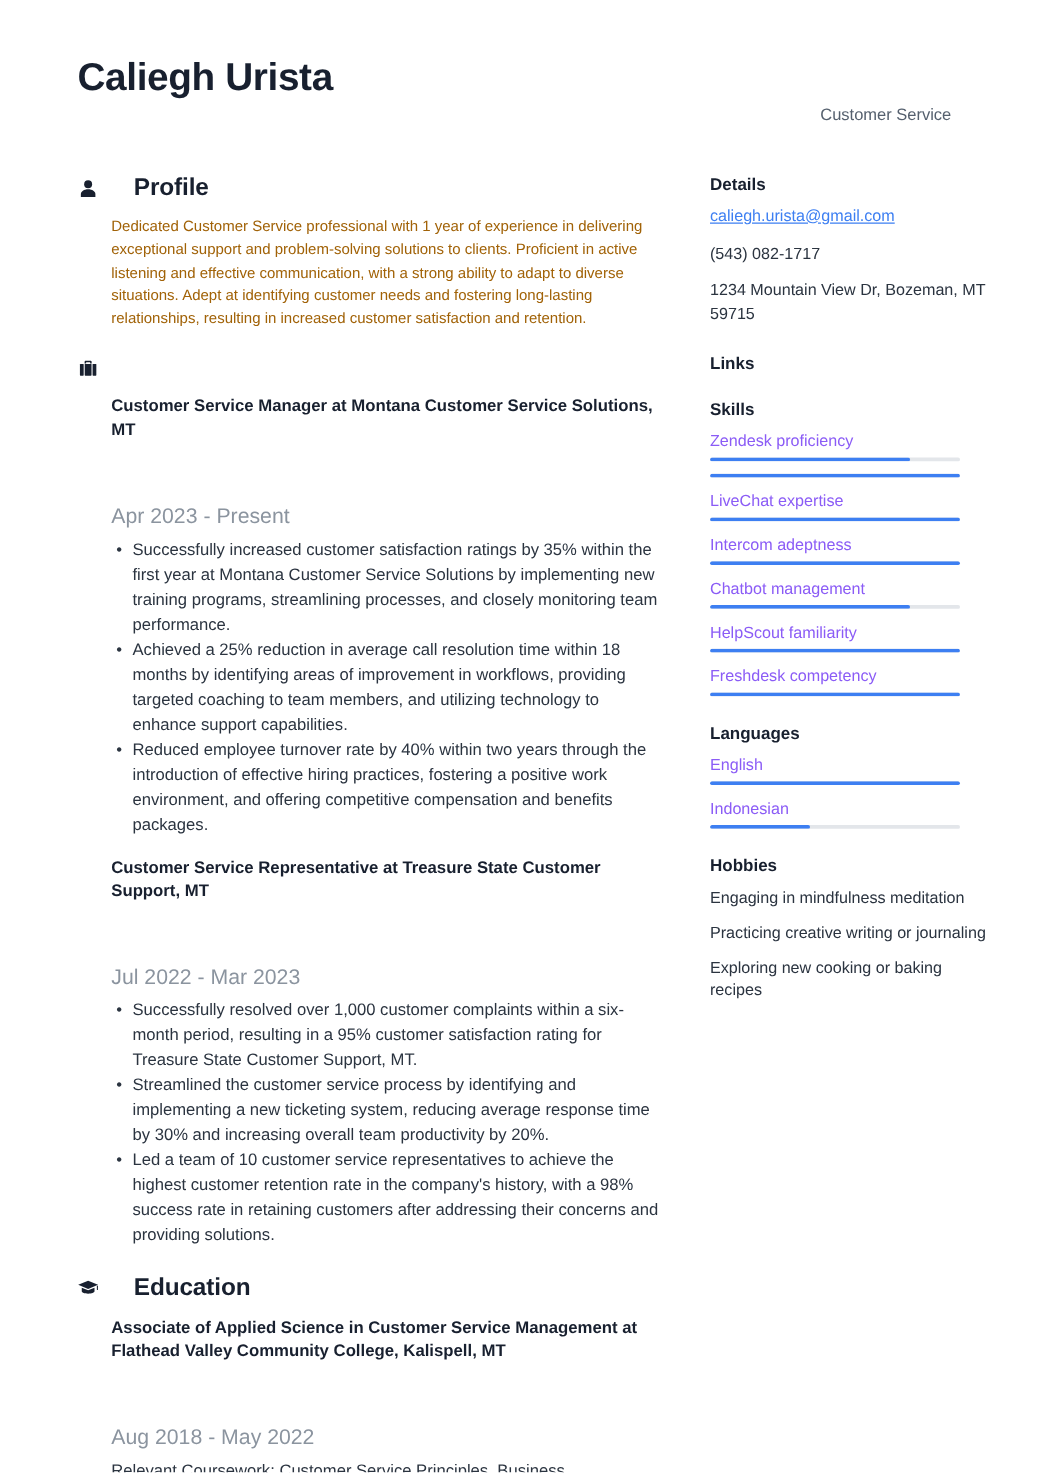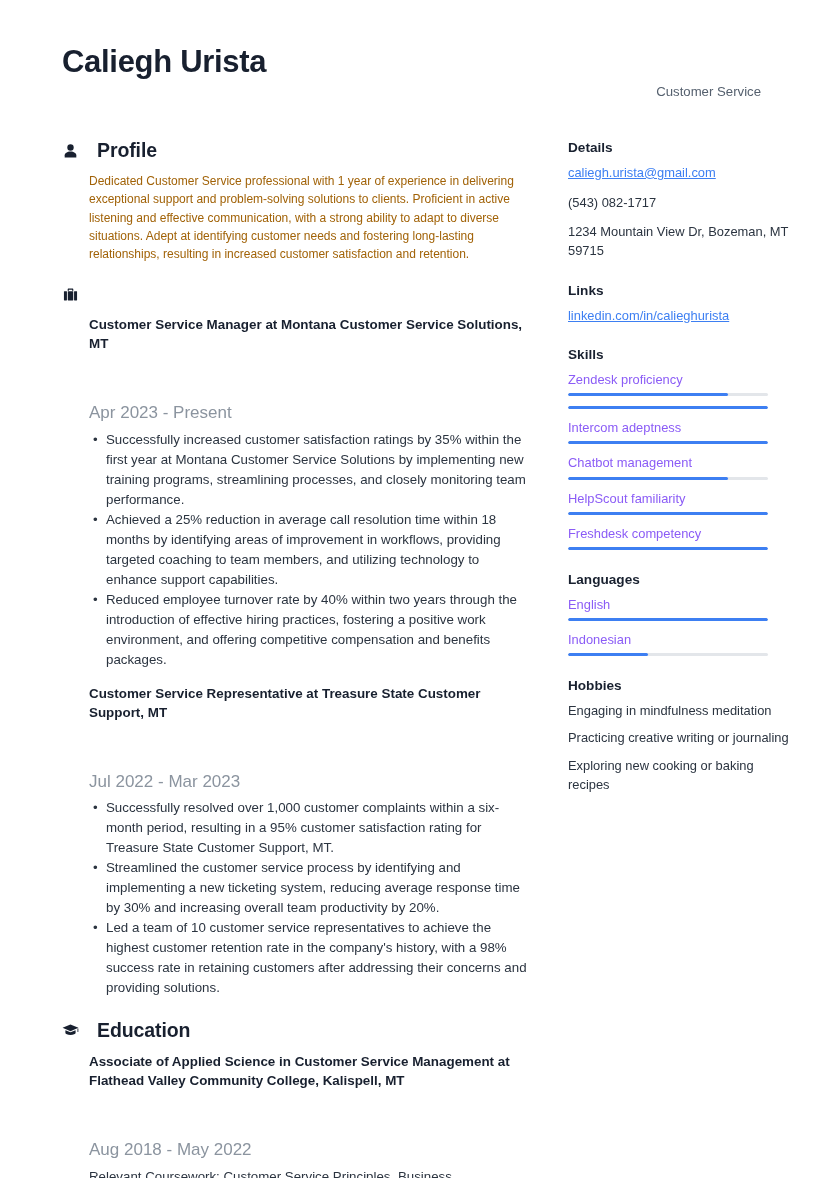--- a/index.html
+++ b/index.html
@@ -40,21 +40,21 @@
   
   .columns { display: flex; align-items: flex-start; }
   .col-main { width: 470px; flex: 0 0 470px; }
   .col-side { width: 225px; flex: 0 0 225px; margin-left: 36px; }
 
   
   .section { margin-bottom: 22px; }
   .section-head {
     display: flex;
     align-items: center;
-    gap: 18px;
+    gap: 28px;
     margin-bottom: 11px;
   }
   .section-icon {
     width: 17px; height: 19px;
     display: flex; align-items: center; justify-content: center;
     color: #18202f;
     flex: 0 0 17px;
   }
   .section-icon svg { display: block; }
   .section-title {
@@ -271,35 +271,38 @@
         <div class="side-title">Details</div>
         <div class="side-line">
           <a class="side-link" href="#">caliegh.urista@gmail.com</a>
         </div>
         <div class="side-line">(543) 082-1717</div>
         <div class="side-line">1234 Mountain View Dr, Bozeman, MT 59715</div>
       </div>
 
       <div class="side-section">
         <div class="side-title">Links</div>
-        <div class="side-line">
-          <a class="side-link" href="#">linkedin.com/in/calieghurista</a>
-        </div>
       </div>
 
       <div class="side-section">
         <div class="side-title">Skills</div>
 
         <div class="skill-row">
           <div class="skill-label">Zendesk proficiency</div>
           <div class="bar-track">
             <div class="bar-fill" style="width: 80%;"></div>
           </div>
         </div>
         <div class="skill-row">
+          <div class="bar-track">
+            <div class="bar-fill" style="width: 100%;"></div>
+          </div>
+        </div>
+        <div class="skill-row">
+          <div class="skill-label">LiveChat expertise</div>
           <div class="bar-track">
             <div class="bar-fill" style="width: 100%;"></div>
           </div>
         </div>
         <div class="skill-row">
           <div class="skill-label">Intercom adeptness</div>
           <div class="bar-track">
             <div class="bar-fill" style="width: 100%;"></div>
           </div>
         </div>

